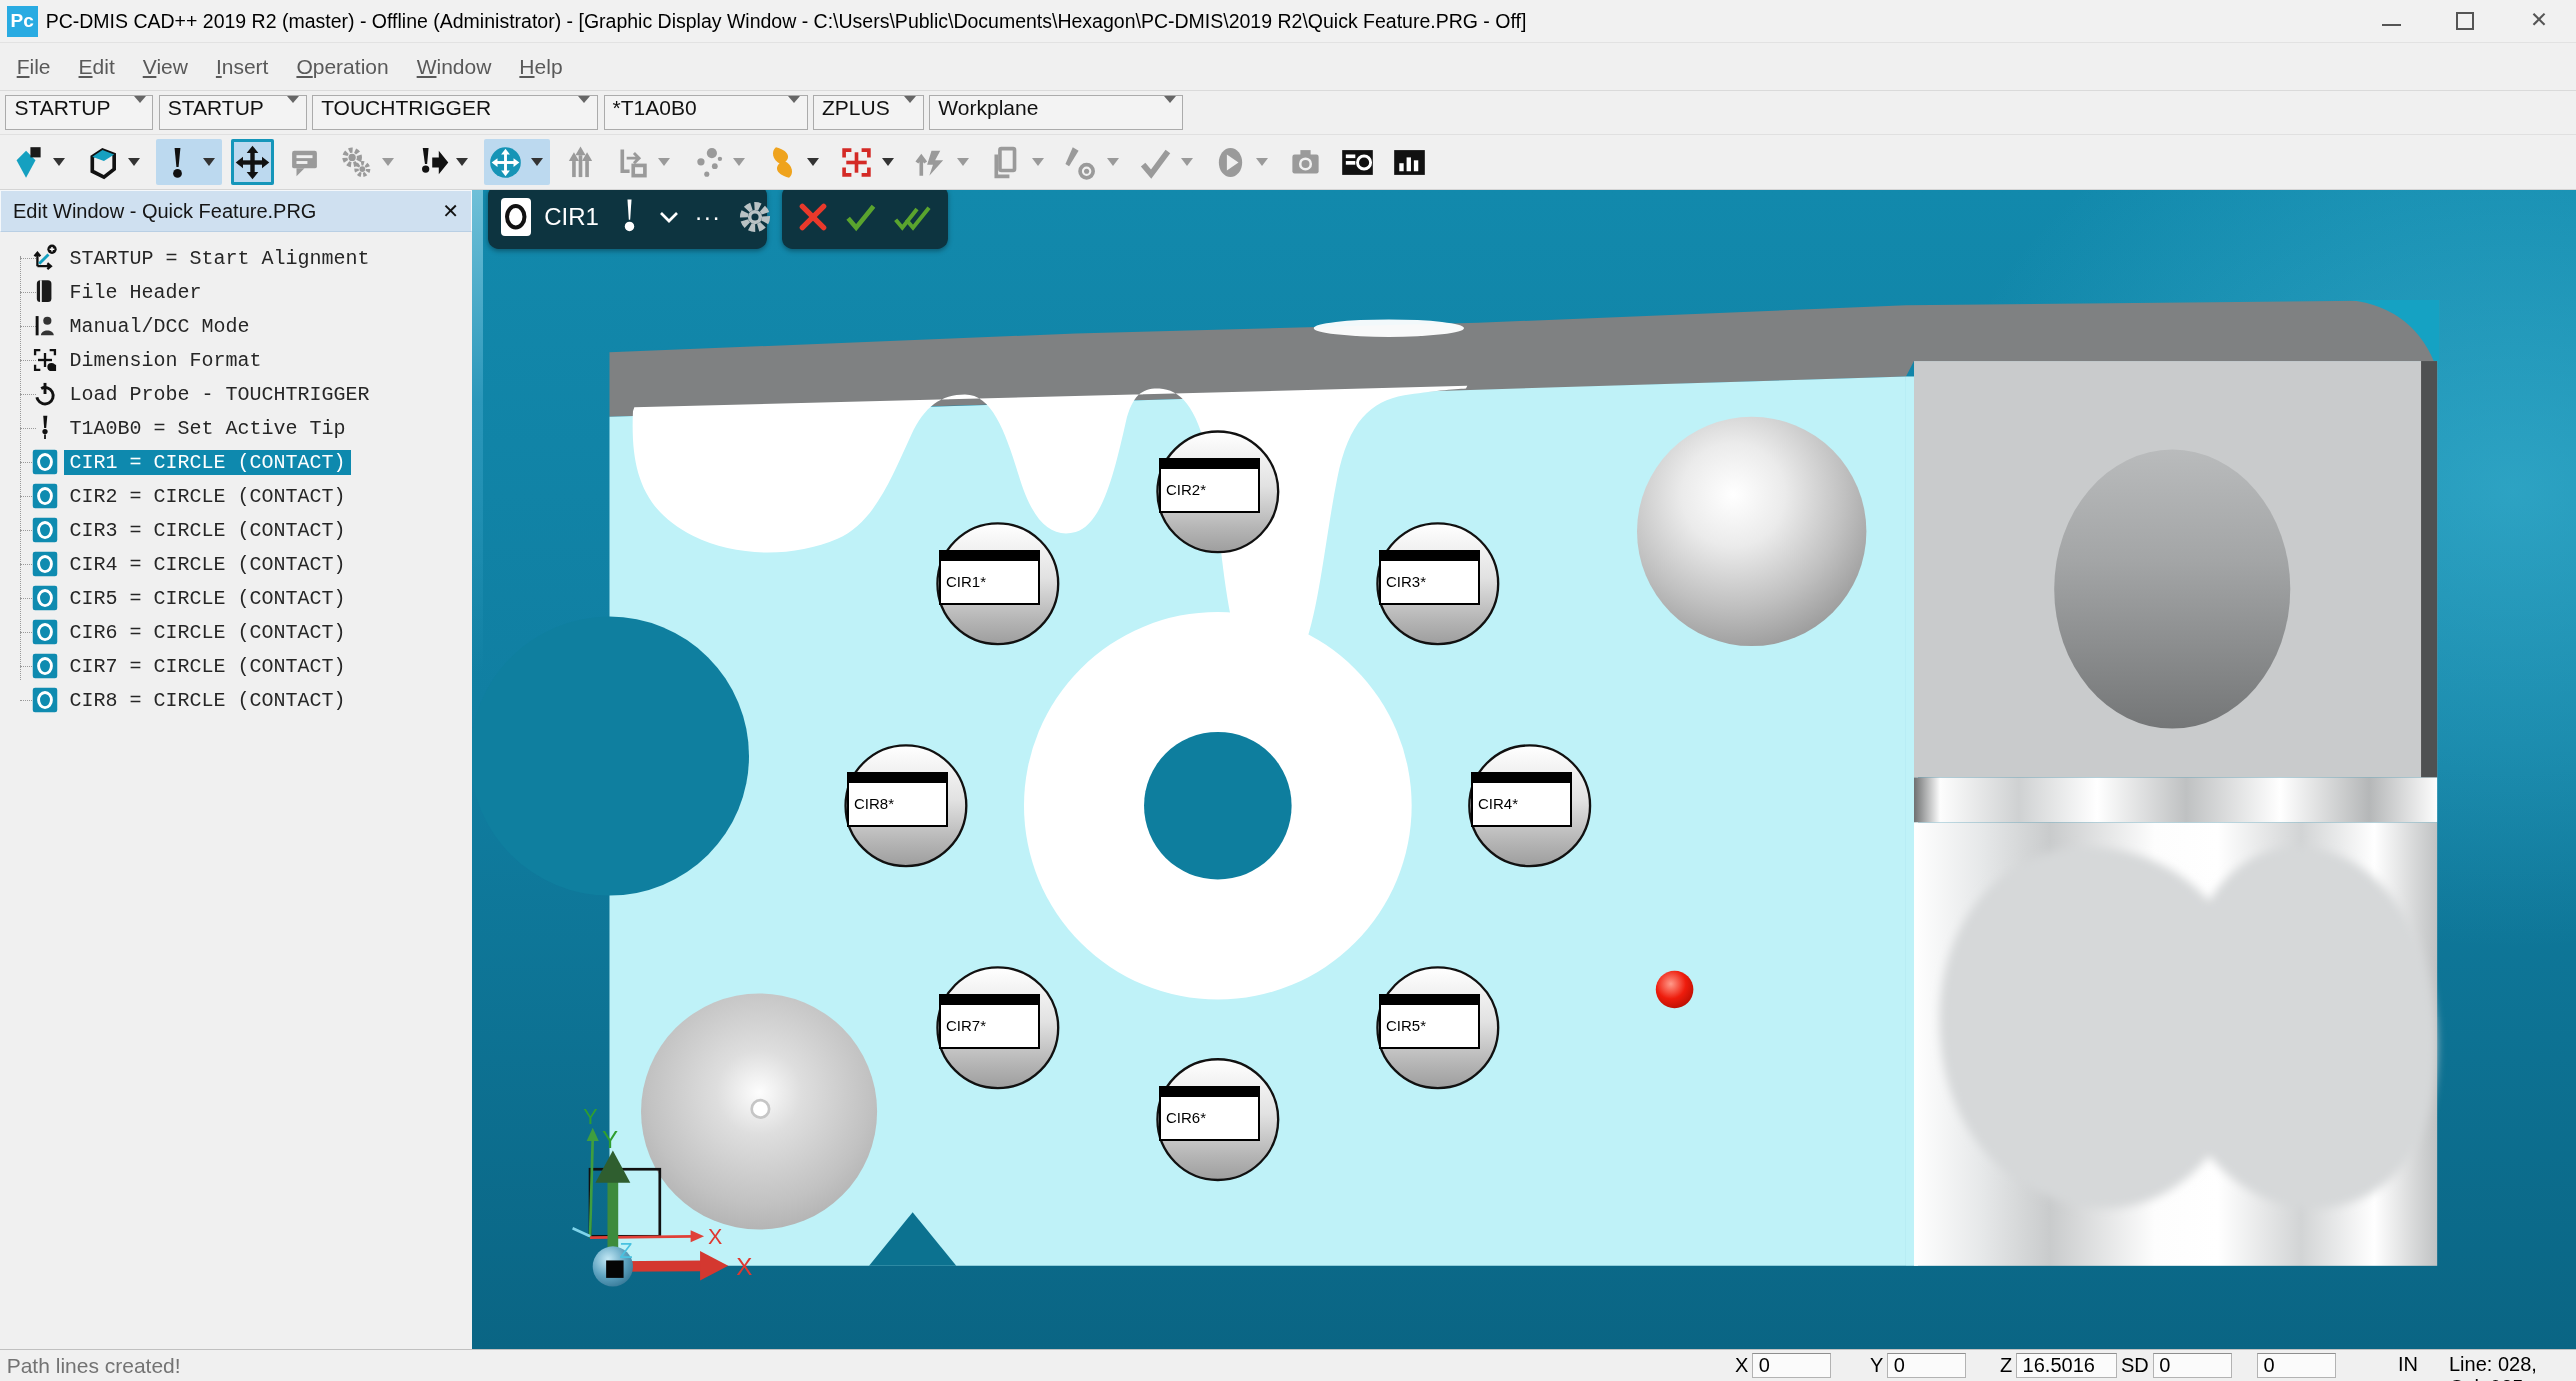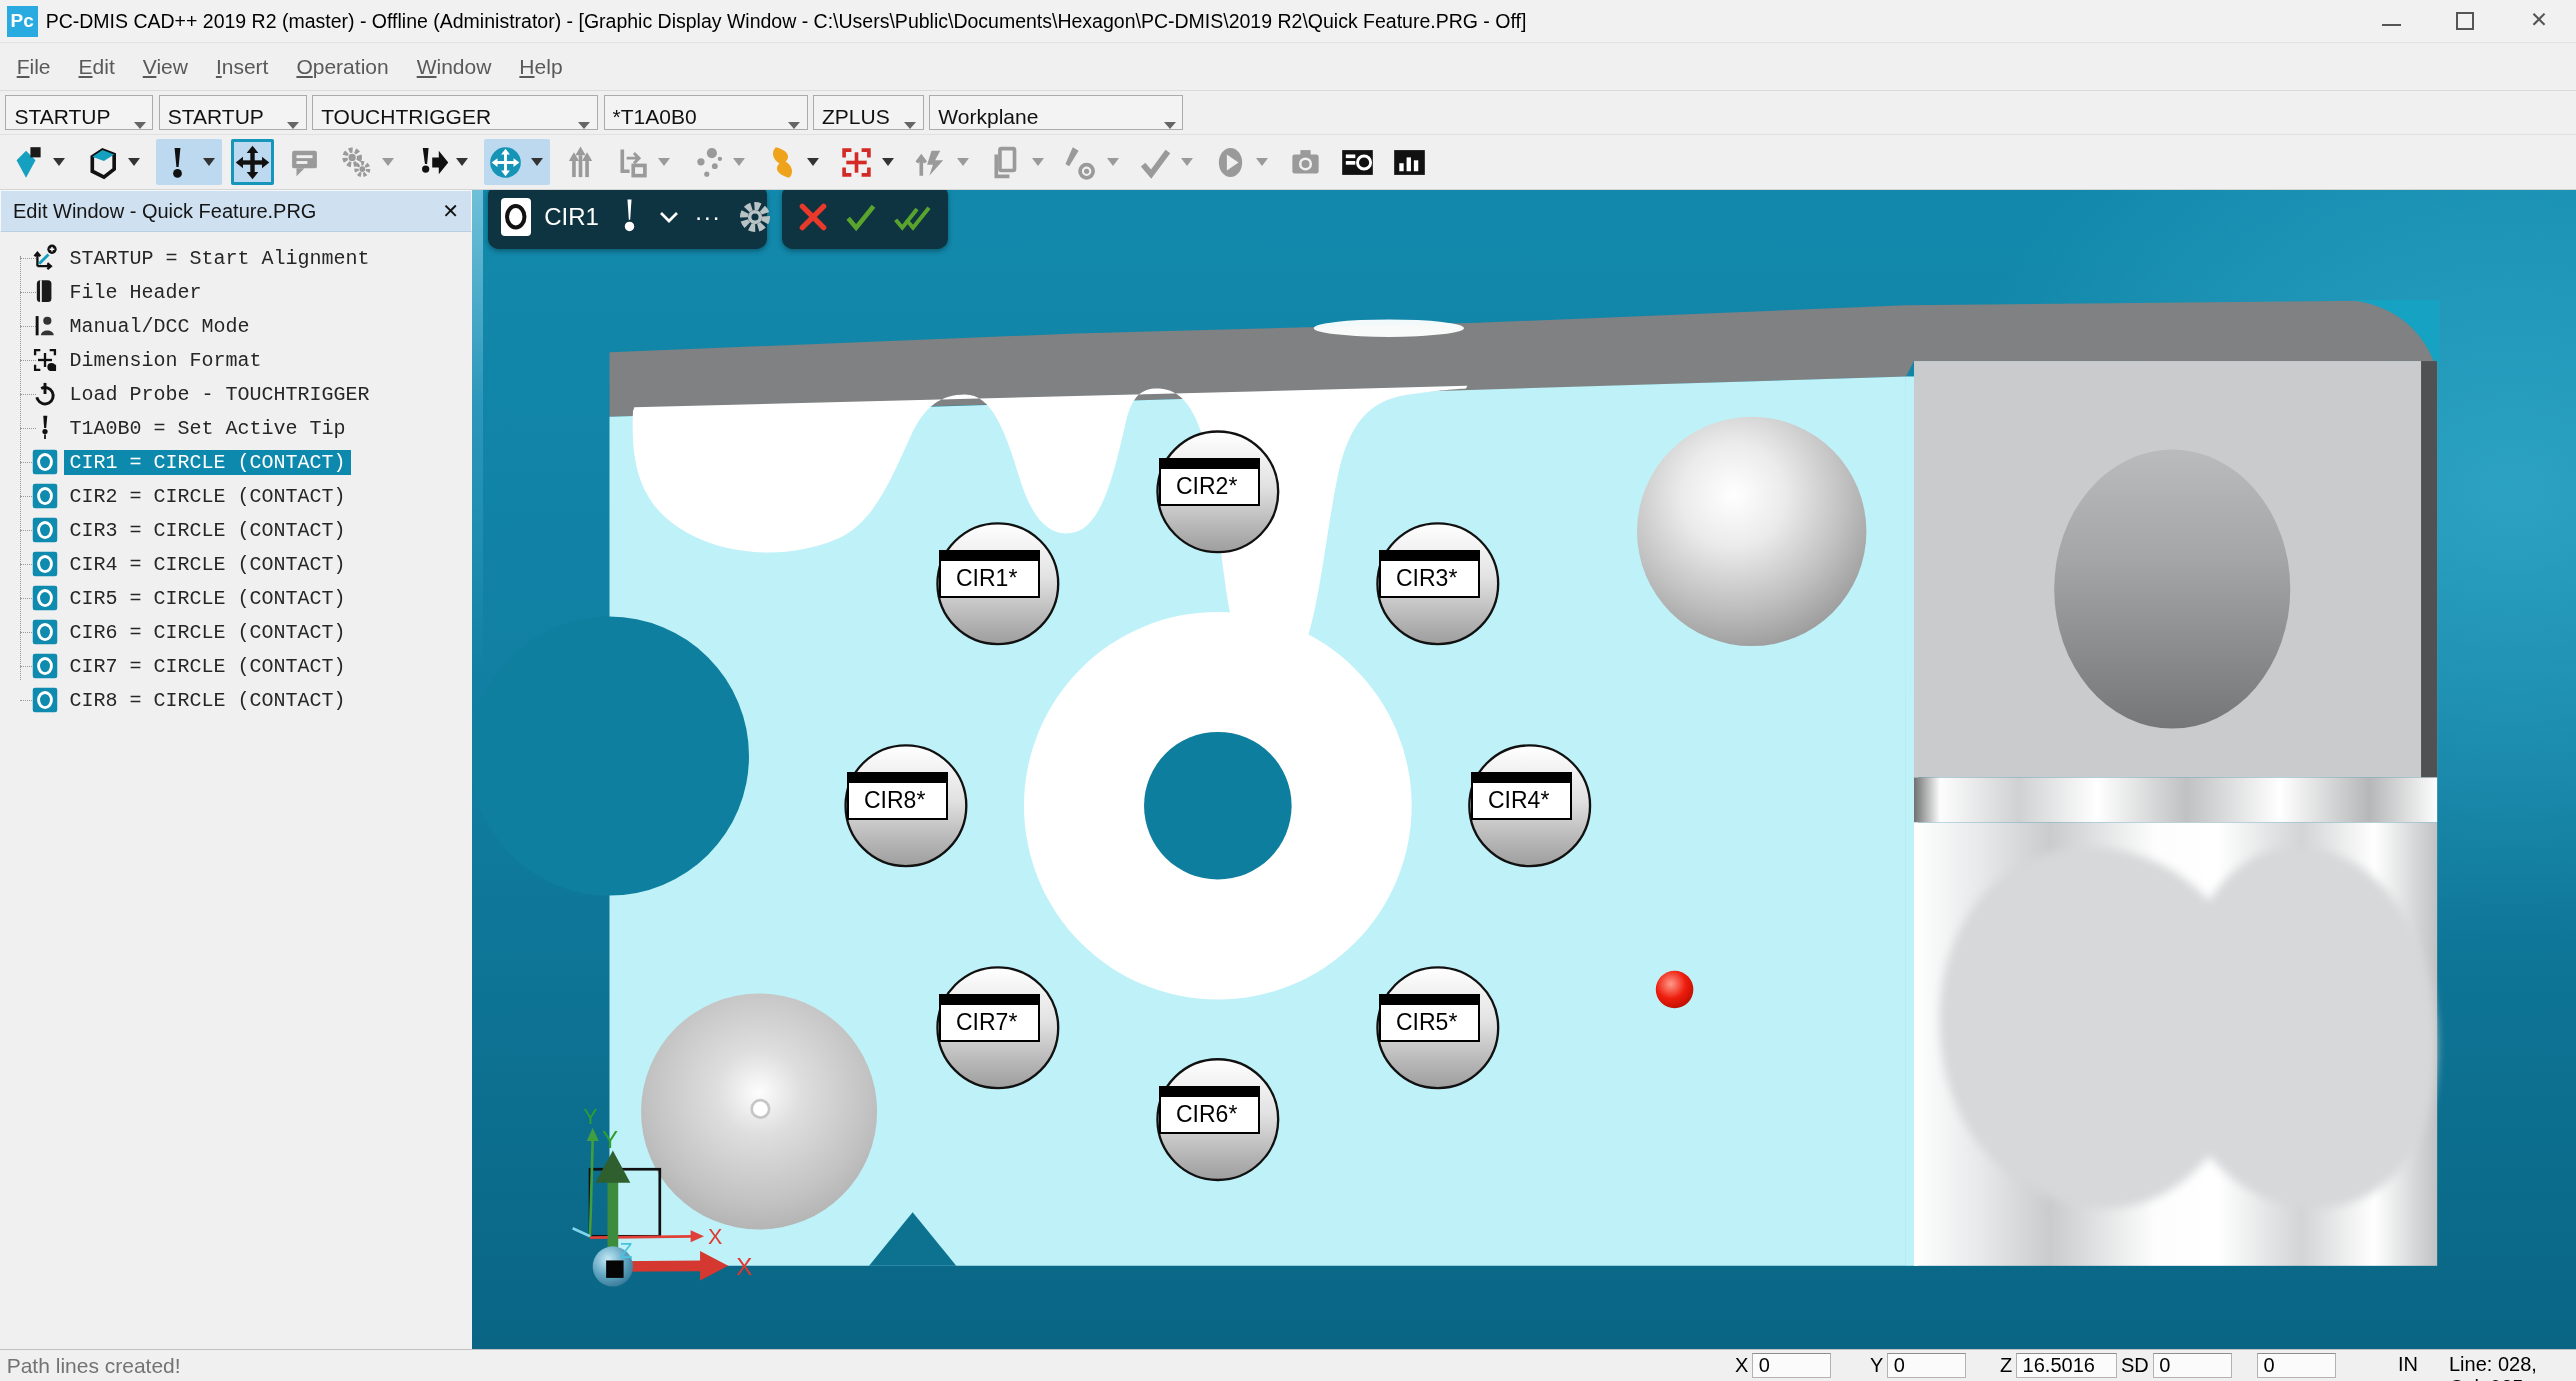--- a/index.html
+++ b/index.html
@@ -19,21 +19,21 @@
 
   
   #menubar { height:49px; background:#f0f0f0; border-top:1.3px solid #e2e2e2; border-bottom:1.3px solid #dadada;
     display:flex; align-items:center; padding-left:2.7px; }
   .menu-item { font-size:21px; color:#595959; padding:6.7px 14px; }
   .menu-item u { text-decoration:underline; }
 
   
   #combobar { height:44px; background:#f0f0f0; display:flex; align-items:center; border-bottom:0.7px solid #e0e0e0; }
   .combo { height:35px; background:#f3f3f3; border:1.3px solid #ababab; margin-left:5.4px;
-    display:flex; align-items:flex-end; justify-content:space-between; padding:0 6.7px 0 8px; }
+    display:flex; align-items:flex-start; justify-content:space-between; padding:0 6.7px 0 8px; }
   .combo .val { font-size:21px; color:#111; white-space:nowrap; }
   .combo .arr { width:0; height:0; border-left:6px solid transparent; border-right:6px solid transparent;
     border-top:7.4px solid #666; margin-left:6.7px; }
 
   
   #iconbar { height:55px; background:#f0f0f0; border-bottom:1.3px solid #d5d5d5; display:flex; align-items:center; padding-left:6.7px; }
   .tb-group { display:flex; align-items:center; margin-right:9.4px; padding:2.7px 1.3px; border-radius:2px; }
   .tb-group.selected { background:#bcd9ef; }
   .tb-group.outlined { background:#bcd9ef; outline:3.4px solid #1596ba; outline-offset:-3.4px; }
   .tb-btn { width:40px; height:40px; display:flex; align-items:center; justify-content:center; }
@@ -63,22 +63,22 @@
   
   #viewport { position:relative; width:2104px; height:1159px; flex:none; overflow:hidden;
     background: radial-gradient(939px 738px at 97% 26%, rgba(90,214,242,0.38), rgba(90,214,242,0) 62%),
                 linear-gradient(to bottom, #1289ac 0%, #107ea1 48%, #0a6584 100%); }
   #vp-left-sheen { position:absolute; left:0; top:0; width:10.7px; height:604px;
     background:linear-gradient(to bottom, #6fc0d8, #2b97ba 35%, rgba(43,151,186,0) 80%); }
   #scene { position:absolute; left:0; top:0; width:2104px; height:1159px; }
 
   .feature-label { position:absolute; width:101px; }
   .feature-label .bar { height:10.7px; background:#000; }
-  .feature-label .body { background:#fff; border:2px solid #000; border-top:none; height:37px;
-    display:flex; align-items:center; padding-left:15px; font-size:23px; color:#000; }
+  .feature-label .body { background:#fff; border:2px solid #000; border-top:none; height:44px;
+    display:flex; align-items:center; padding-left:5px; font-size:15px; color:#000; }
 
   
   .float-bar { position:absolute; top:-5.4px; height:64px; background:#0d3440; border-radius:10.7px;
     display:flex; align-items:center; box-shadow:0 1.3px 5.4px rgba(0,0,0,0.35); }
   #qt-main { left:16px; width:279px; padding:0 13.4px; }
   #qt-actions { left:310px; width:166px; justify-content:space-evenly; }
   #qt-feat-icon { width:38px; height:38px; background:#fff; border-radius:4px; display:flex; align-items:center; justify-content:center; }
   #qt-feat-label { color:#fff; font-size:24px; margin-left:13.4px; }
   .qt-sep { width:1.3px; height:36px; background:#59737d; margin:0 8px; }
   .qt-ico { display:flex; align-items:center; justify-content:center; }

